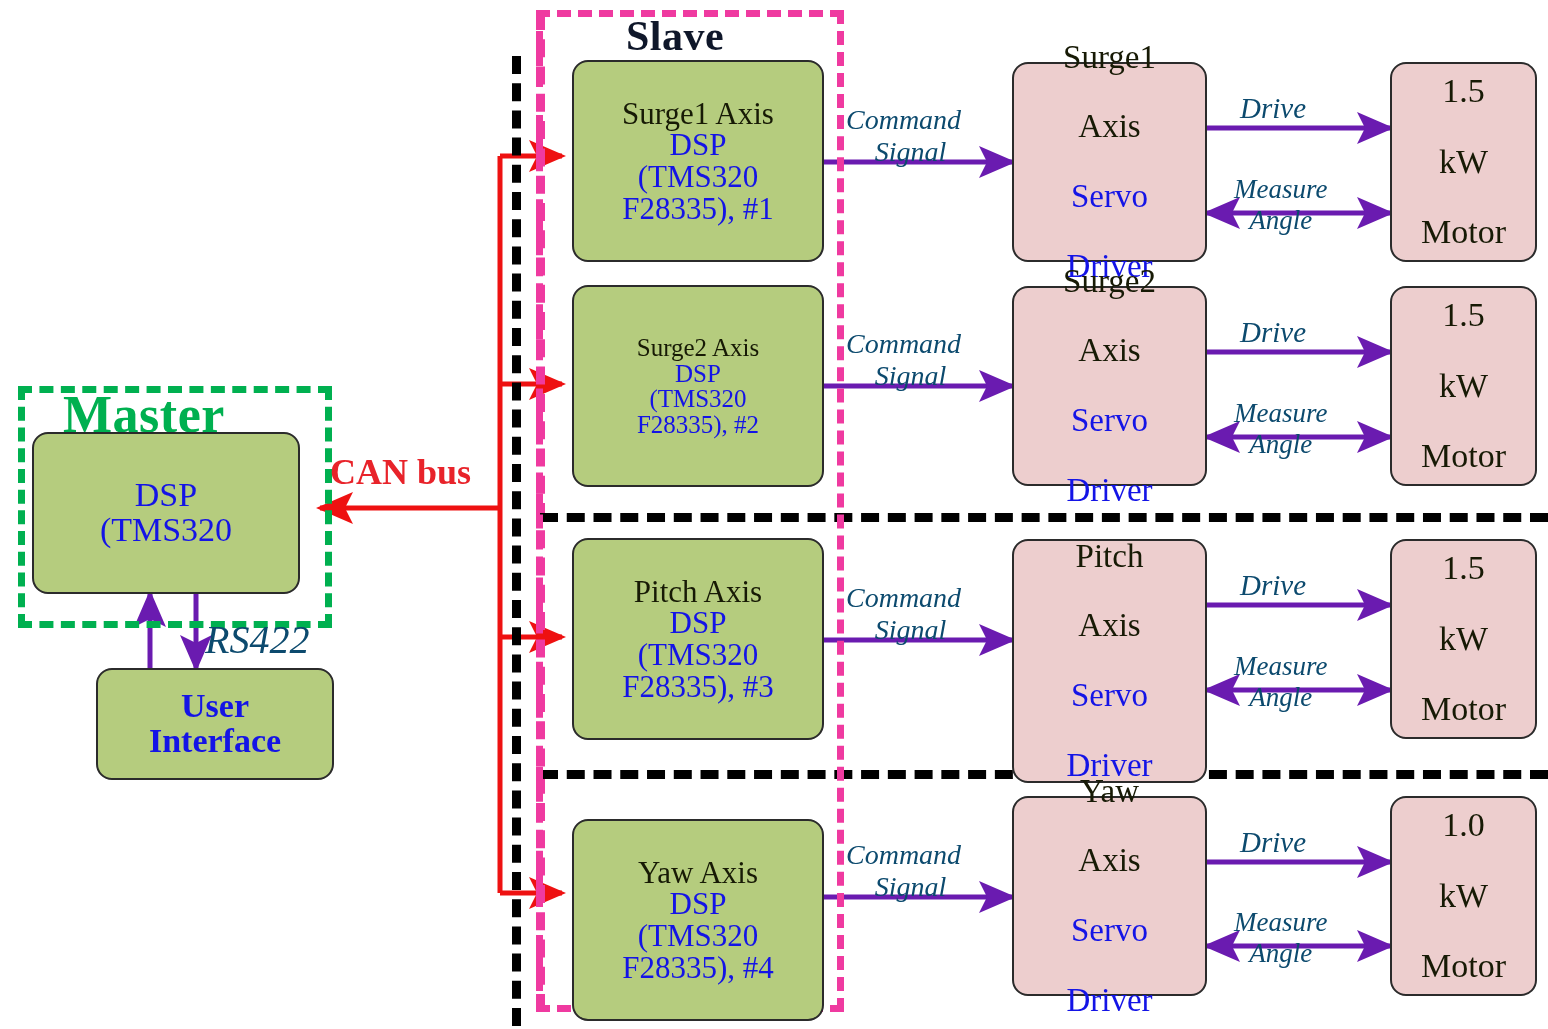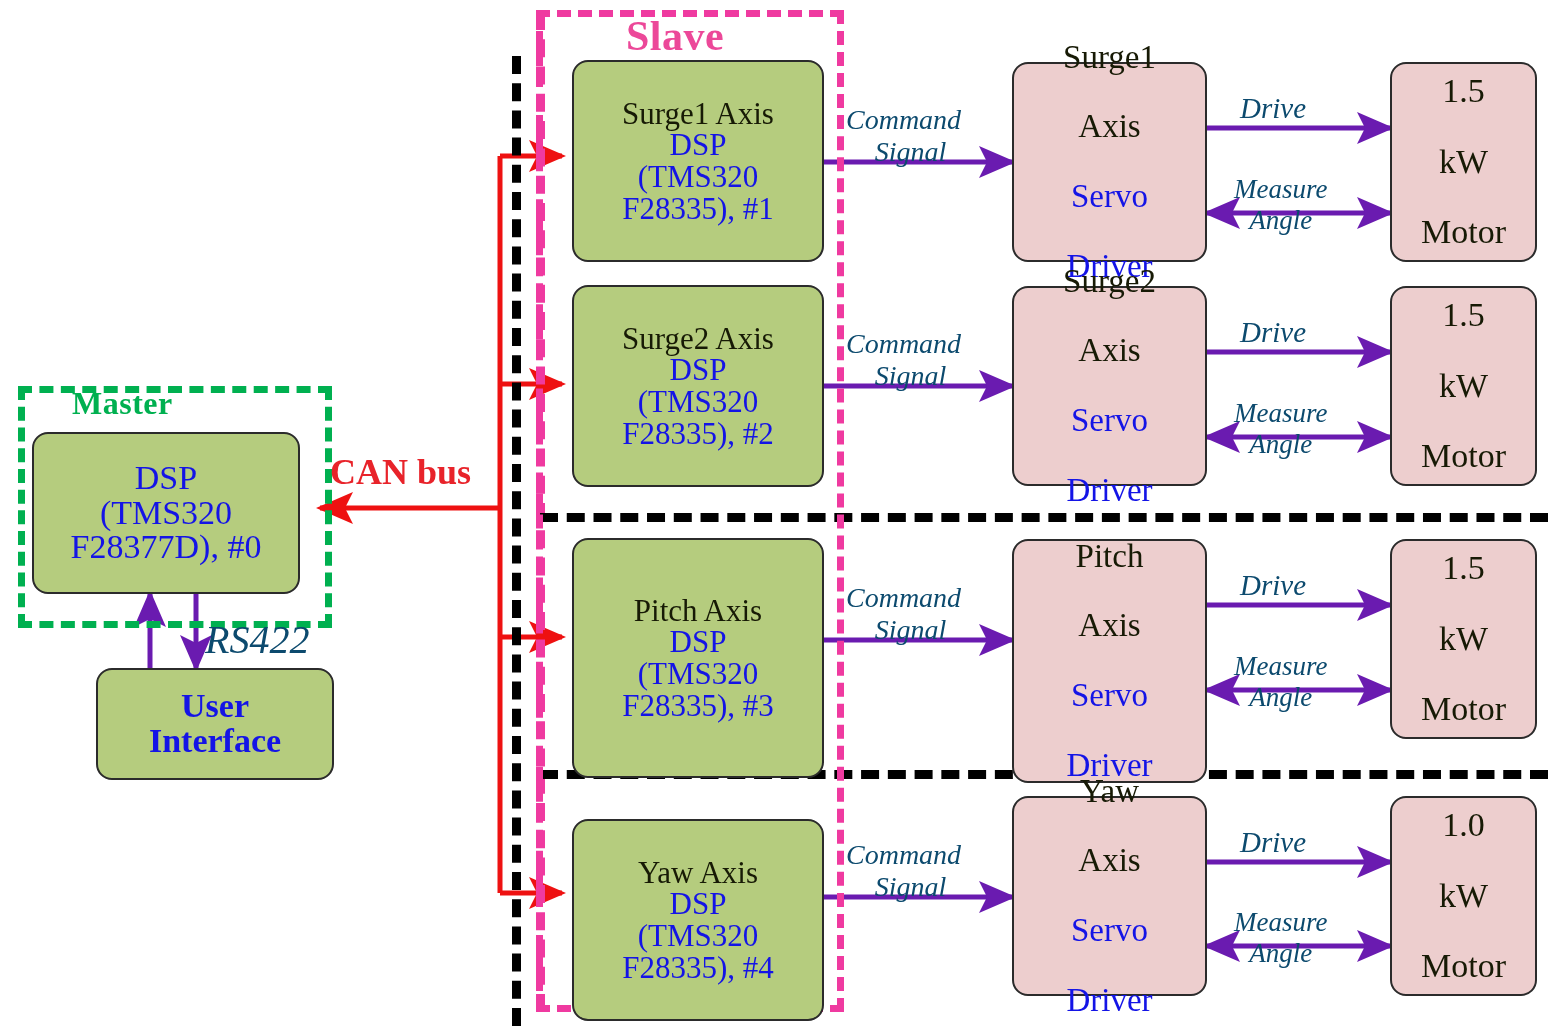--- a/index.html
+++ b/index.html
@@ -20,21 +20,21 @@
   .blu{color:#1414e6;}
 
   
   .frame{position:absolute;box-sizing:border-box;background:transparent;}
   .frame.master{border:7px dashed #00b050;}
   .frame.slave{border:7px dashed #ef3aa0;}
 
   .grouplabel{position:absolute;font-weight:bold;letter-spacing:.5px;
               white-space:nowrap;}
   .grouplabel.master{color:#00b050;}
-  .grouplabel.slave{color:#ec4899;}
+  .grouplabel.slave{color:#0f172a;}
 
   .vline{position:absolute;box-sizing:border-box;}
   .vdashdot-black{border-left:9px dashed #000000;}
   .vdash-magenta{border-left:9px dashed #ef3aa0;}
 
   .hsep{position:absolute;height:0;border-top:9px dashed #000000;}
 
   .edgelabel{position:absolute;white-space:nowrap;color:#0c4a6e;font-style:italic;}
   .redlabel{position:absolute;white-space:nowrap;color:#e8232a;
             font-weight:bold;}
@@ -103,29 +103,28 @@
   </svg>
 
   <div class="vline vdashdot-black" style="left:512px;top:56px;height:970px;"></div>
 
   <div class="vline vdash-magenta" style="left:536px;top:12px;height:1000px;"></div>
 
   <div class="hsep" style="left:540px;top:513px;width:1008px;"></div>
   <div class="hsep" style="left:540px;top:770px;width:1008px;"></div>
 
   <div class="frame master" style="left:18px;top:386px;width:314px;height:242px;"></div>
-  <div class="grouplabel master" style="left:72px;top:385px;font-size:32px;">Master</div>
+  <div class="grouplabel master" style="left:63px;top:385px;font-size:52px;">Master</div>
 
   <div class="frame slave" style="left:536px;top:10px;width:308px;height:1002px;"></div>
   <div class="grouplabel slave" style="left:626px;top:12px;font-size:42px;">Slave</div>
 
   <div class="box green" style="left:32px;top:432px;width:268px;height:162px;font-size:34px;">
     <span class="ln blu">DSP</span>
     <span class="ln blu">(TMS320</span>
-    <span class="ln blu">F28377D), #0</span>
   </div>
 
   <div class="box green" style="left:48px;top:668px;width:238px;height:112px;font-size:34px;font-weight:bold;margin-left:48px;">
     <span class="ln blu">User</span>
     <span class="ln blu">Interface</span>
   </div>
 
   <div class="edgelabel" style="left:205px;top:616px;font-size:40px;text-align:right;">RS422</div>
 
   <div class="redlabel" style="left:330px;top:451px;font-size:36px;">CAN bus</div>
@@ -155,21 +154,21 @@
     <span class="ln">Measure</span>
     <span class="ln">Angle</span>
   </div>
 
   <div class="box pink" style="left:1390px;top:62px;width:147px;height:200px;font-size:34px;">
     <span class="ln blk">1.5</span>
     <span class="ln blk">kW</span>
     <span class="ln blk">Motor</span>
   </div>
 
-  <div class="box green" style="left:572px;top:285px;width:252px;height:202px;font-size:31px;">
+  <div class="box green" style="left:572px;top:285px;width:252px;height:202px;font-size:25px;">
     <span class="ln blk">Surge2 Axis</span>
     <span class="ln blu">DSP</span>
     <span class="ln blu">(TMS320</span>
     <span class="ln blu">F28335), #2</span>
   </div>
 
   <div class="edgelabel" style="left:846px;top:328px;font-size:28px;text-align:center;">
     <span class="ln">Command</span>
     <span class="ln" style="margin-left:14px;">Signal</span>
   </div>
@@ -187,21 +186,21 @@
     <span class="ln">Measure</span>
     <span class="ln">Angle</span>
   </div>
 
   <div class="box pink" style="left:1390px;top:286px;width:147px;height:200px;font-size:34px;">
     <span class="ln blk">1.5</span>
     <span class="ln blk">kW</span>
     <span class="ln blk">Motor</span>
   </div>
 
-  <div class="box green" style="left:572px;top:538px;width:252px;height:240px;font-size:31px;">
+  <div class="box green" style="left:572px;top:538px;width:252px;height:202px;font-size:31px;">
     <span class="ln blk">Pitch Axis</span>
     <span class="ln blu">DSP</span>
     <span class="ln blu">(TMS320</span>
     <span class="ln blu">F28335), #3</span>
   </div>
 
   <div class="edgelabel" style="left:846px;top:582px;font-size:28px;text-align:center;">
     <span class="ln">Command</span>
     <span class="ln" style="margin-left:14px;">Signal</span>
   </div>

